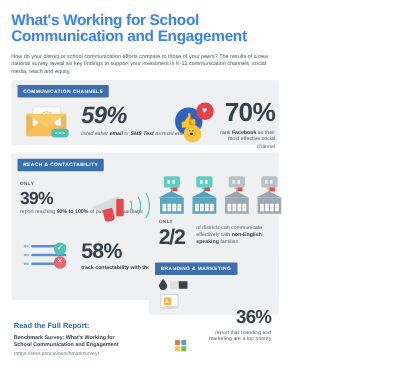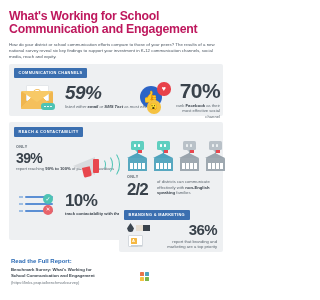--- a/index.html
+++ b/index.html
@@ -7,21 +7,21 @@
     width: 232px; height: 300px;
     background: #ffffff;
     font-family: "Liberation Sans", sans-serif;
     overflow: hidden;
     position: relative;
   }
   .page { width: 232px; height: 300px; position: relative; padding: 0 9px; }
 
   
   .title {
-    color: #be185d;
+    color: #3b82f6;
     font-weight: bold;
     font-size: 12.3px;
     line-height: 13.2px;
     letter-spacing: -0.25px;
     padding-top: 10px;
   }
   .intro {
     color: #4a5560;
     font-size: 4.35px;
     line-height: 6.2px;
@@ -252,21 +252,21 @@
   .card-ui .logo-sq {
     position: absolute; left: 1.5px; top: 1.5px; width: 6px; height: 6px;
     background: #f5b841; border-radius: 0.5px;
     display: flex; align-items: center; justify-content: center;
     color: #ffffff; font-size: 4px; font-weight: bold; line-height: 1;
   }
   .card-ui .ln { position: absolute; left: 1.5px; height: 1px; background: #c9d0d6; }
   .card-ui .ln.l1 { top: 8.6px; width: 11px; }
   .card-ui .ln.l2 { top: 10.2px; width: 7px; }
   #stat-36 { position: absolute; left: 40px; top: 16px; width: 58px; }
-  #stat-36 .bignum { font-size: 15px; text-align: right; }
+  #stat-36 .bignum { font-size: 15px; text-align: right; margin-top: 24px; }
   #stat-36 .caption { margin-top: 1.5px; text-align: right; }
 
   
   #footer-report { position: absolute; left: 11px; top: 258px; width: 105px; }
   .report-head { color: #2c6bb5; font-weight: bold; font-size: 6px; line-height: 7px; }
   .report-line { color: #39424b; font-weight: bold; font-size: 4.3px; line-height: 5.6px; margin-top: 2px; }
   .report-url { color: #6d767e; font-size: 4px; line-height: 5.4px; margin-top: 1.5px; }
 
   #brand-logo { position: absolute; left: 140px; top: 272px; display: flex; align-items: center; gap: 3px; }
   .logo-grid {
@@ -441,21 +441,21 @@
             <span></span>
             <span></span>
           </span>
           <span class="bar"></span>
         </div>
       <div class="check-circle">✓</div>
       <div class="x-circle">✕</div>
     </div>
 
     <div id="stat-52">
-      <div class="bignum">10%</div>
+      <div class="bignum">58%</div>
       <div class="caption"><b>track contactability with their comms system</b></div>
     </div>
   </div>
 
   <div class="panel" id="panel-branding">
     <div class="badge" id="badge-branding">BRANDING &amp; MARKETING</div>
 
     <div class="brand-icon">
       <div class="drop"></div>
       <div class="swatch s1"></div>

